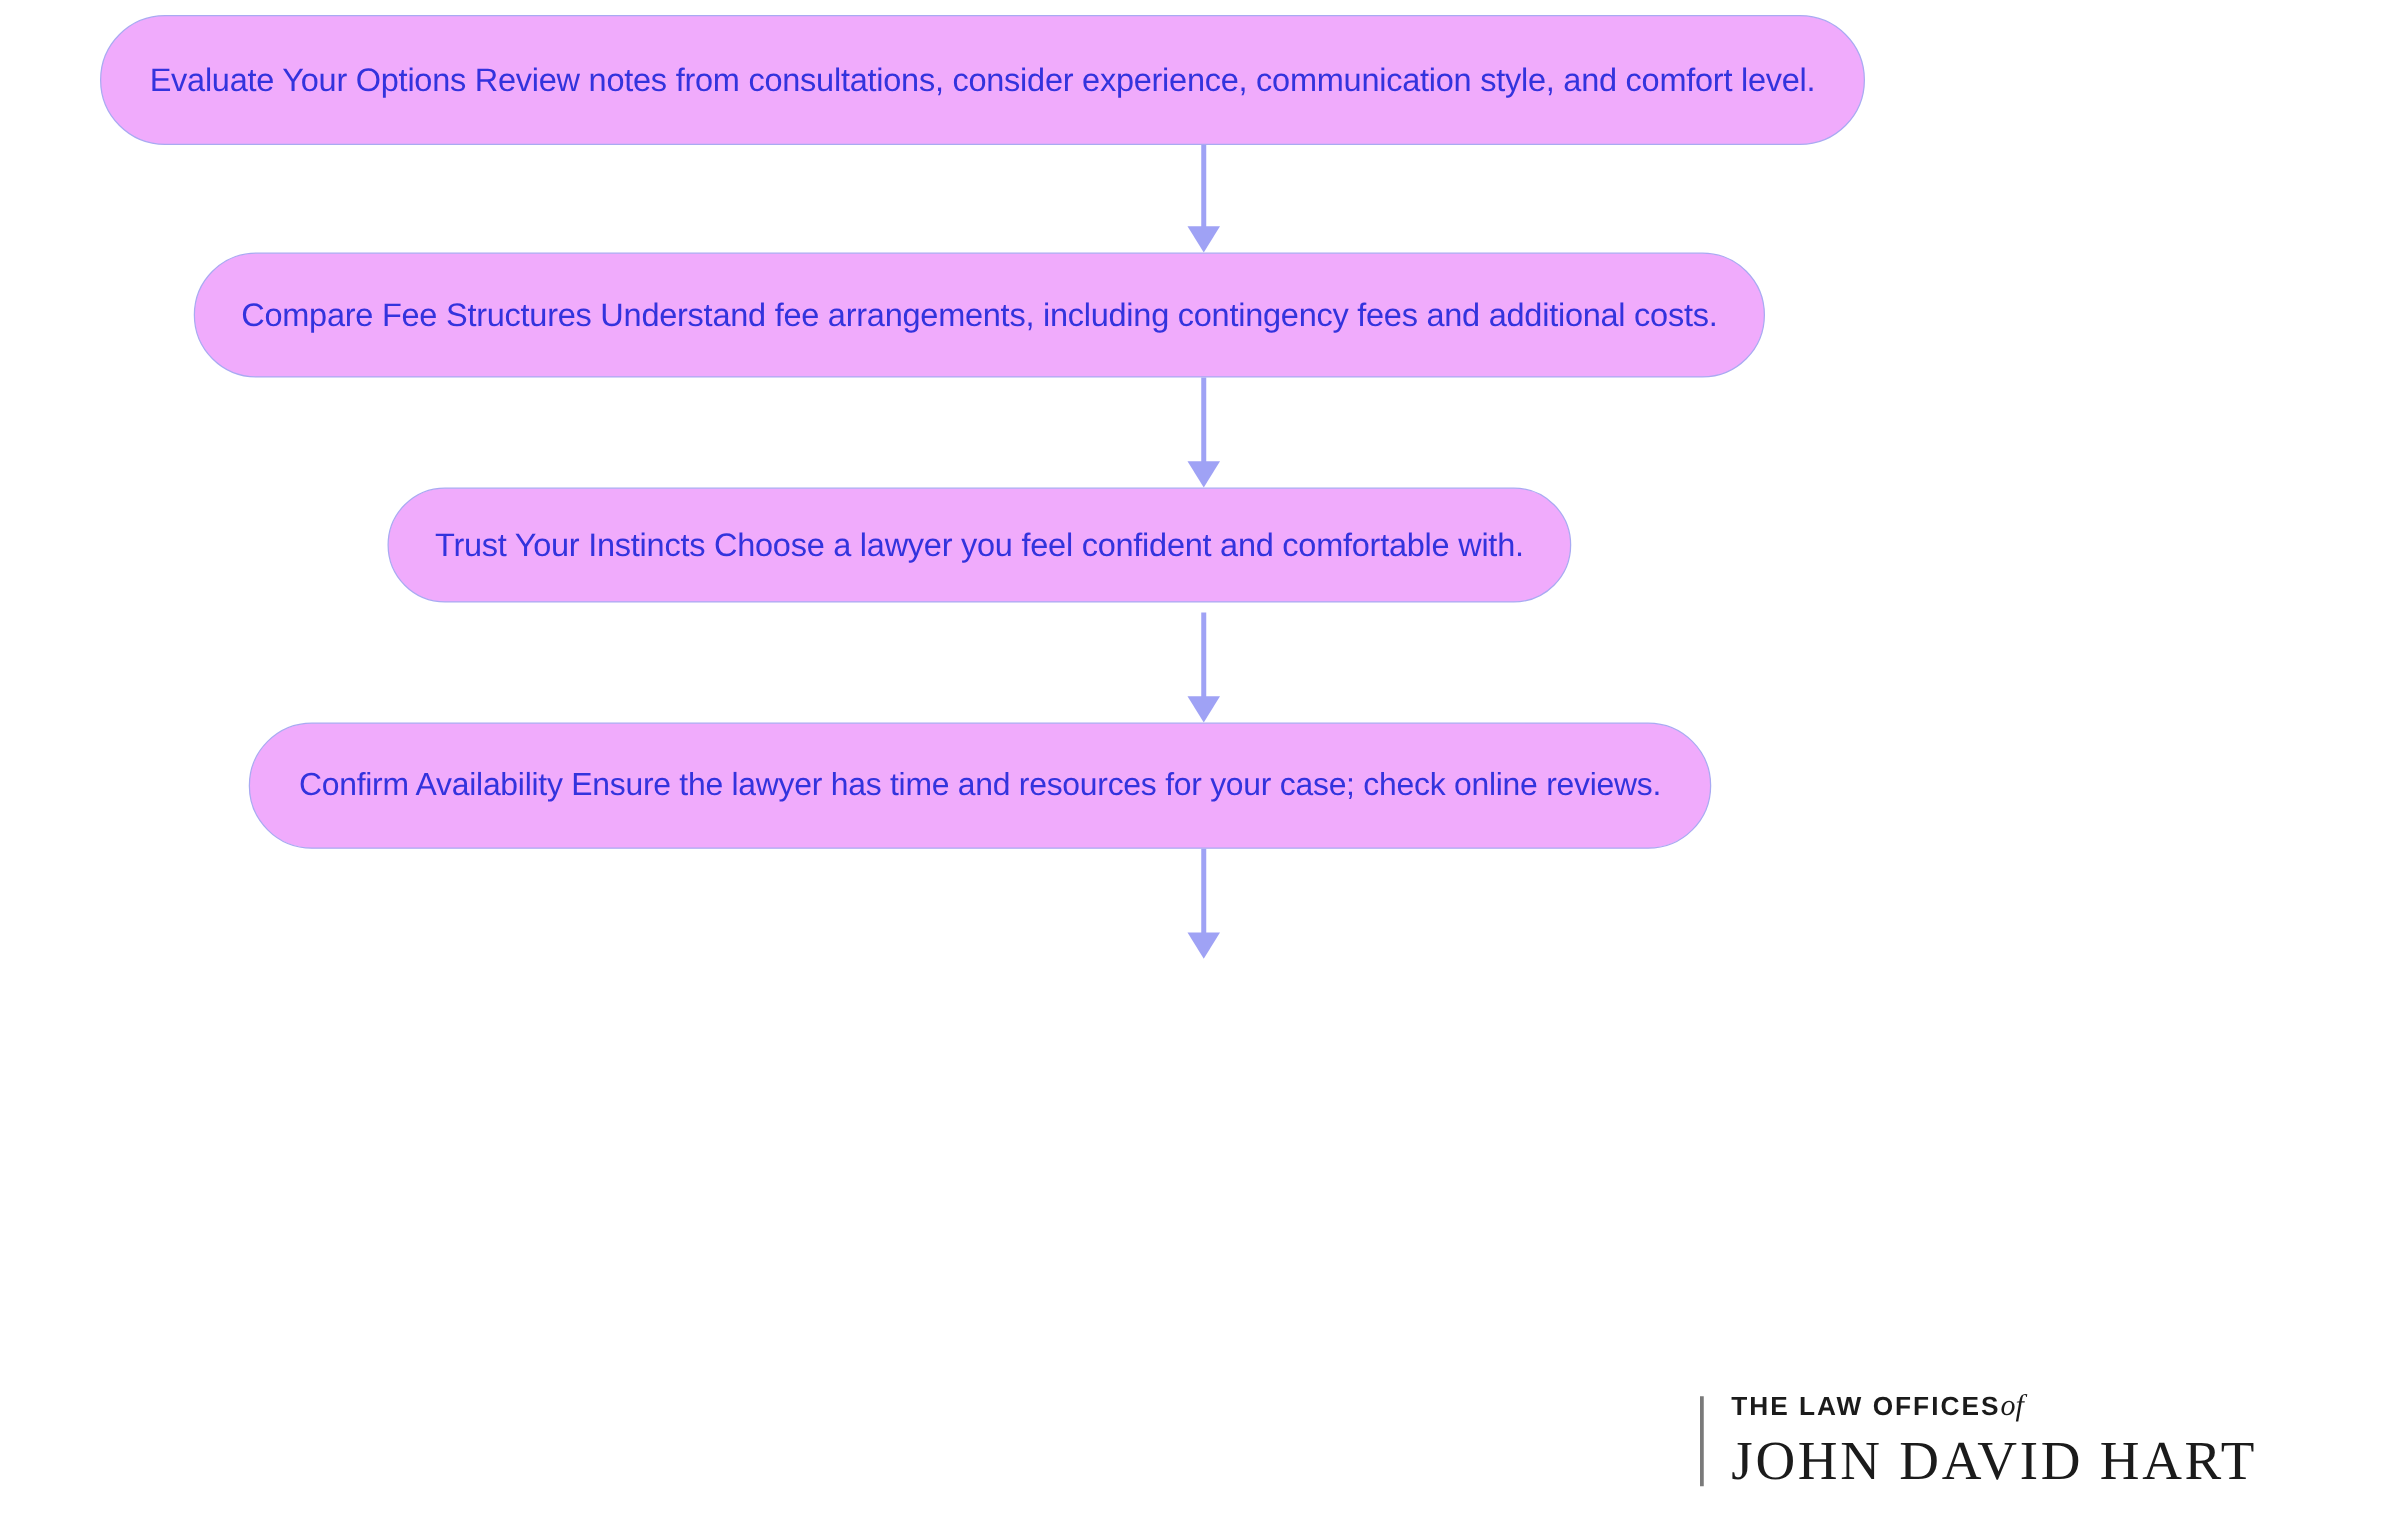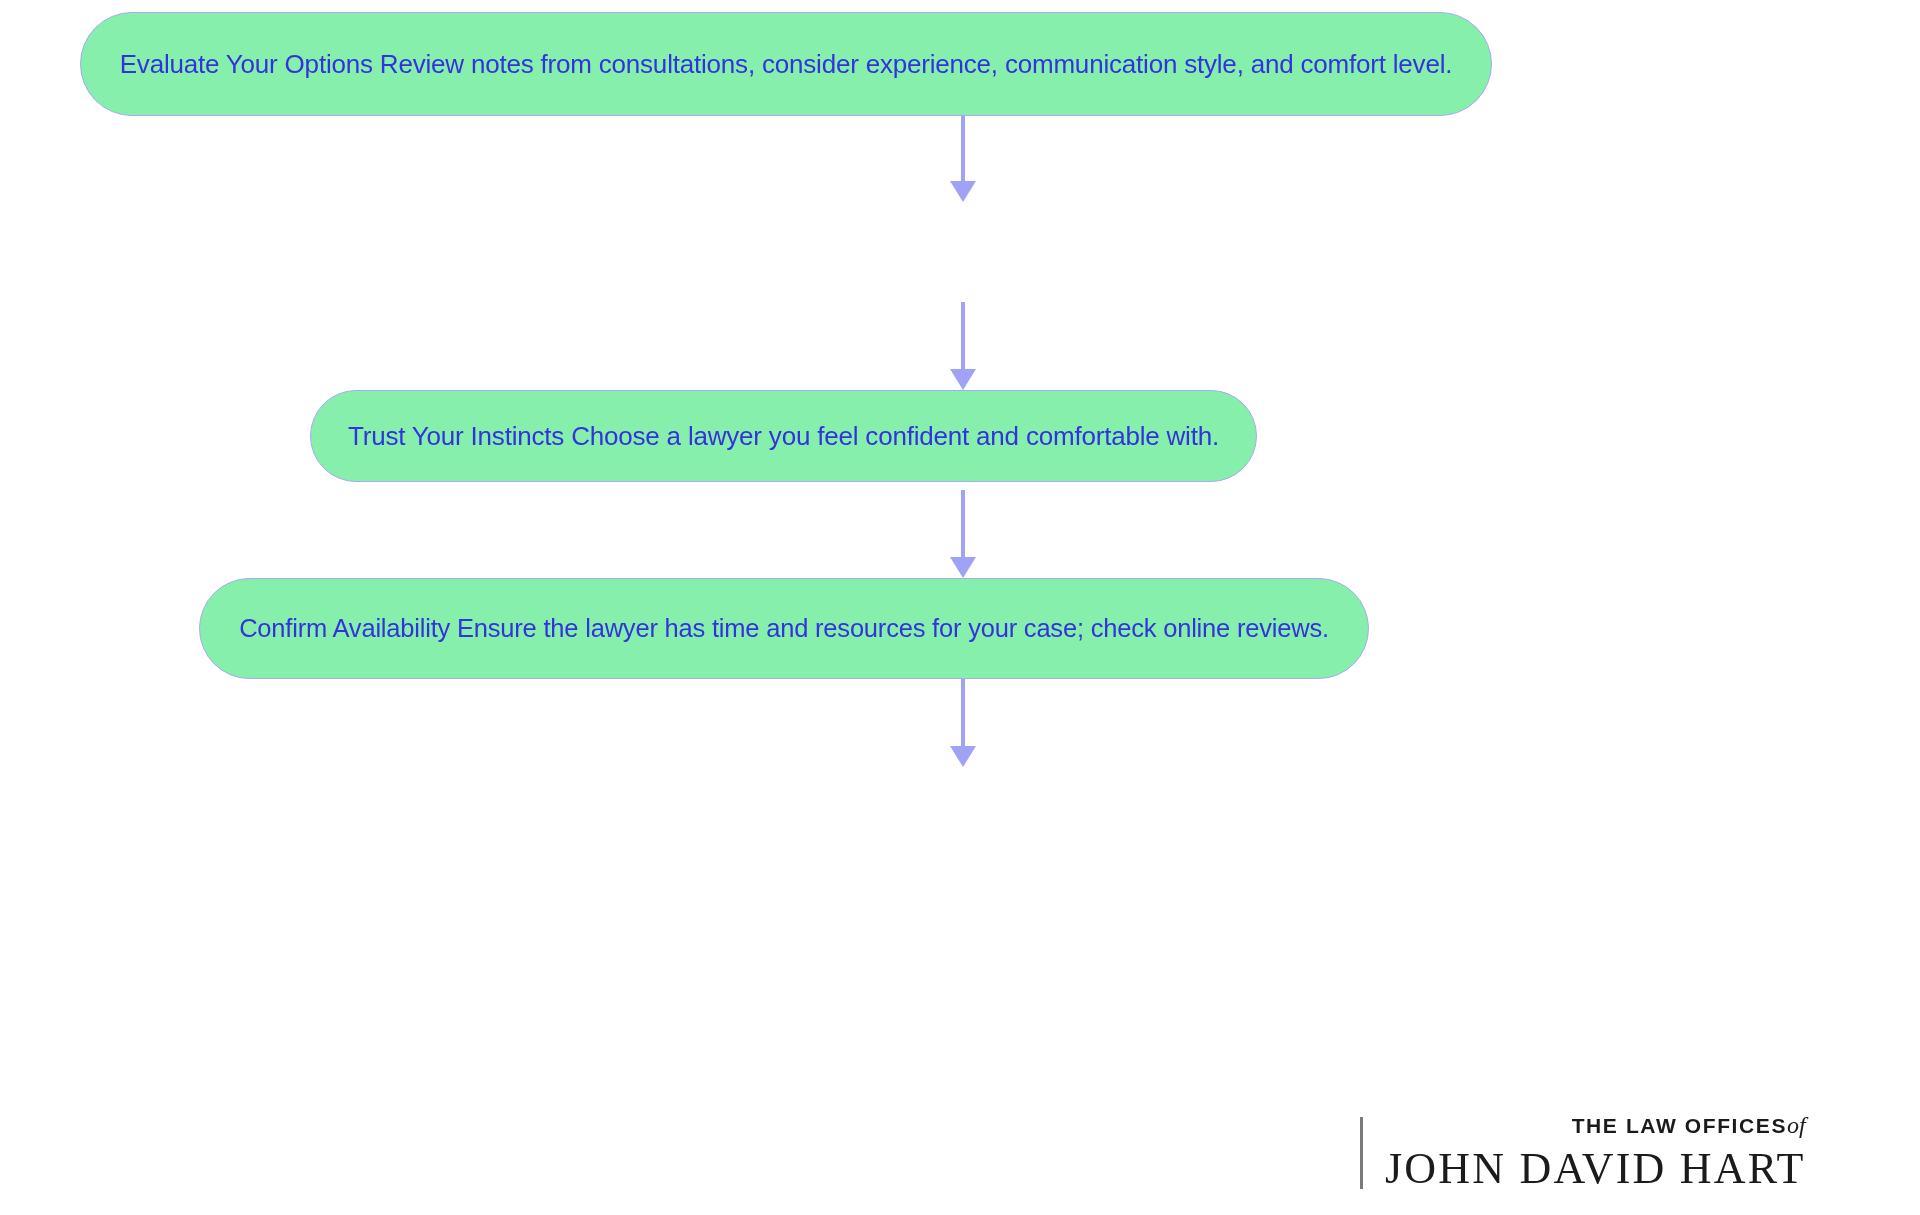--- a/index.html
+++ b/index.html
@@ -7,21 +7,21 @@
     width:1920px;height:1215px;
     background:#ffffff;
     font-family:"Liberation Sans", sans-serif;
     overflow:hidden;
   }
   #stage{position:relative;width:1920px;height:1215px;}
 
   .node{
     position:absolute;
     box-sizing:border-box;
-    background:#86efac;
+    background:#f0abfc;
     border:1.5px solid #a9aaf2;
     border-radius:60px;
     display:flex;
     align-items:center;
     justify-content:center;
     padding:0 34px;
   }
   .node-label{
     color:#3333dd;
     font-size:29px;
@@ -79,21 +79,20 @@
     flex-direction:column;
     justify-content:center;
   }
   #logo .line1{
     font-family:"Liberation Sans", sans-serif;
     font-size:21px;
     letter-spacing:1.6px;
     color:#1b1b1b;
     font-weight:600;
     white-space:nowrap;
-    text-align:right;
   }
   #logo .line1 .of{
     font-family:"Liberation Serif", serif;
     font-style:italic;
     font-weight:400;
     font-size:24px;
     letter-spacing:0;
   }
   #logo .line2{
     font-family:"Liberation Serif", serif;
@@ -111,20 +110,23 @@
 
   <div class="node" style="left:80px; top:12px; width:1412px; height:104px;">
     <div class="node-label" style="font-size: 26px;">Evaluate Your Options Review notes from consultations, consider experience, communication style, and comfort level.</div>
   </div>
 
   <div class="connector" style="left:943px; top:116px; height:86px;">
     <div class="shaft"></div>
     <div class="head"></div>
   </div>
 
+  <div class="node" style="left:155px; top:202px; width:1257px; height:100px;">
+    <div class="node-label" style="font-size: 26px;">Compare Fee Structures Understand fee arrangements, including contingency fees and additional costs.</div>
+  </div>
 
   <div class="connector" style="left:943px; top:302px; height:88px;">
     <div class="shaft"></div>
     <div class="head"></div>
   </div>
 
   <div class="node" style="left:310px; top:390px; width:947px; height:92px;">
     <div class="node-label" style="font-size: 26px;">Trust Your Instincts Choose a lawyer you feel confident and comfortable with.</div>
   </div>
 

